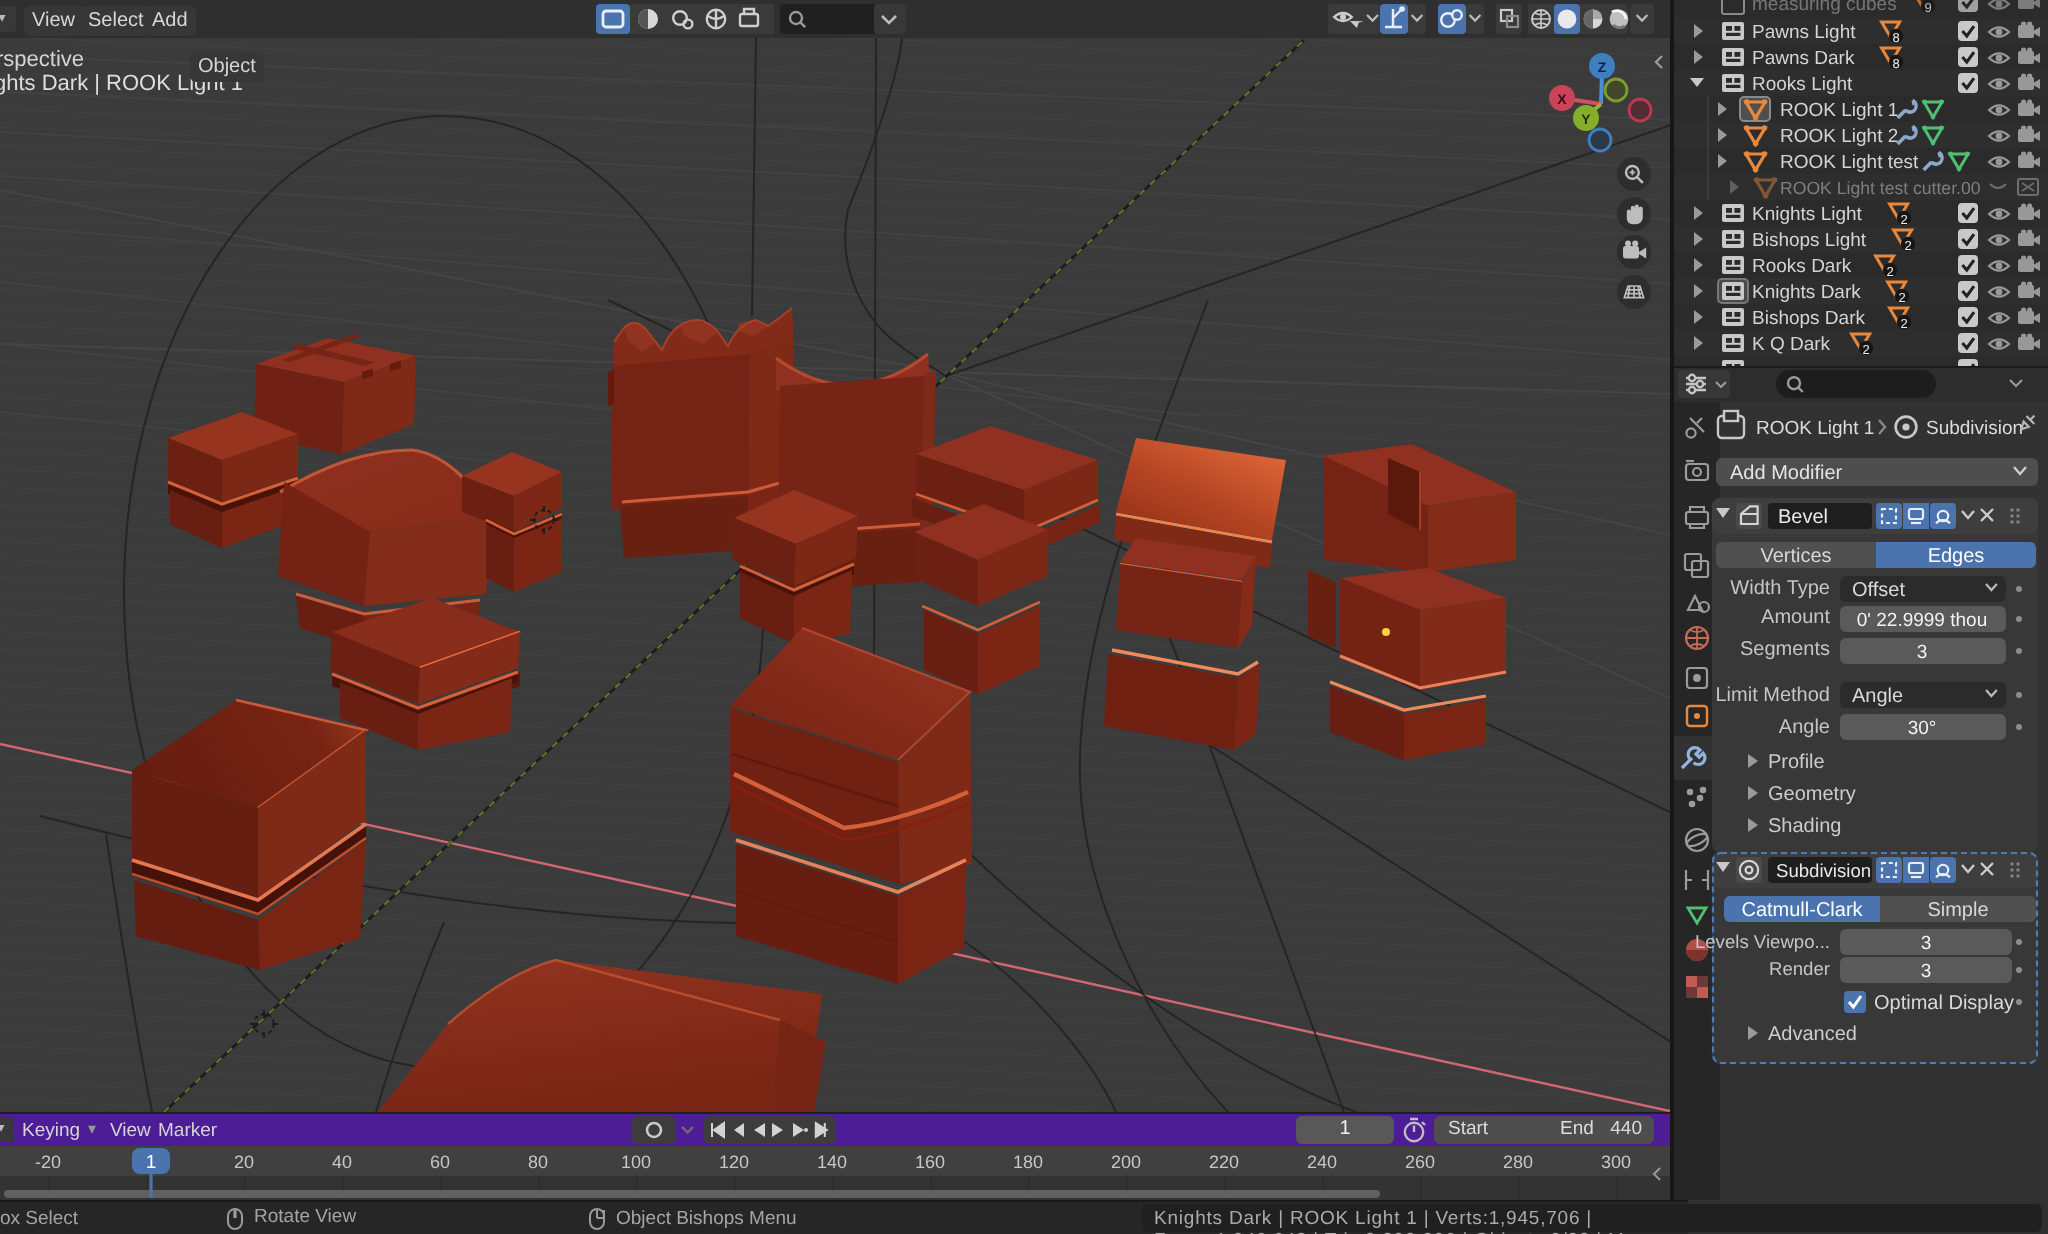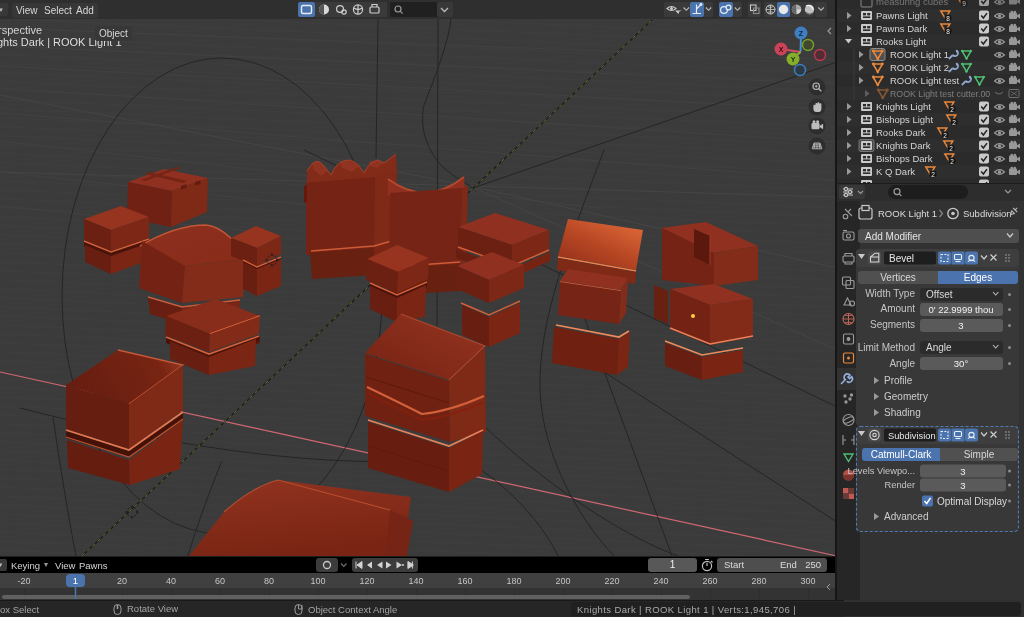--- a/index.html
+++ b/index.html
@@ -1,21 +1,21 @@
 <!DOCTYPE html>
 <html><head><meta charset="utf-8">
 <style>
 html,body{margin:0;padding:0;background:#303030;}
 body{width:1024px;height:617px;overflow:hidden;position:relative;
   font-family:"Liberation Sans",sans-serif;-webkit-font-smoothing:antialiased;}
 .abs{position:absolute;}
 #vhead{left:0;top:0;width:837px;height:19px;background:#2f2f2f;z-index:5;}
 .menu{display:inline-block;color:#d7d7d7;font-size:10px;line-height:15px;height:15px;margin-top:2px;padding:0 4px;
   background:#373737;border-radius:3px;}
-#tlhead{left:0;top:556px;width:837px;height:17px;background:#000000;z-index:5;border-top:1px solid #1f1f1f;box-sizing:border-box;}
+#tlhead{left:0;top:556px;width:837px;height:17px;background:#4c1d95;z-index:5;border-top:1px solid #1f1f1f;box-sizing:border-box;}
 #ruler{left:0;top:573px;width:837px;height:15px;background:#404040;z-index:5;}
 #track{left:0;top:588px;width:837px;height:12px;background:#333333;z-index:5;}
 #status{left:0;top:600px;width:844px;height:17px;background:#262626;z-index:6;border-top:1px solid #191919;box-sizing:border-box;}
 #rightpanel{left:835px;top:0;width:216px;height:600px;background:#2b2b2b;z-index:6;border-left:2px solid #161616;box-sizing:border-box;}
 .txt{color:#d0d0d0;font-size:11px;white-space:nowrap;}
 </style></head>
 <body>
 
 <svg id="scene" class="abs" style="left:0;top:0;z-index:1" width="837" height="556" viewBox="0 0 837 556">
 <defs>
@@ -377,21 +377,21 @@
 </div>
 
 <div class="abs txt" style="left:-2px;top:24px;z-index:4;color:#d4d4d4;">rspective</div>
 <div class="abs txt" style="left:-3px;top:36px;z-index:4;color:#dedede;">ghts Dark | ROOK Light 1</div>
 
 <div id="tlhead" class="abs">
   <div class="abs" style="left:-6px;top:2px;width:13px;height:12px;background:#383838;border-radius:2px;color:#bbb;font-size:7px;line-height:12px;text-align:center;">▾</div>
   <span class="abs" style="left:11px;top:3px;color:#d5d5d5;font-size:9.5px;">Keying</span>
   <span class="abs" style="left:44px;top:3px;color:#999;font-size:8px;">▾</span>
   <span class="abs" style="left:55px;top:3px;color:#d5d5d5;font-size:9.5px;">View</span>
-  <span class="abs" style="left:79px;top:3px;color:#d5d5d5;font-size:9.5px;">Pawns</span>
+  <span class="abs" style="left:79px;top:3px;color:#d5d5d5;font-size:9.5px;">Marker</span>
   <svg class="abs" style="left:316px;top:0" width="120" height="17">
     <rect x="0" y="1" width="22" height="14" rx="3" fill="#3c3c3c"></rect>
     <circle cx="11" cy="8" r="3.5" fill="none" stroke="#c9c9c9" stroke-width="1.3"></circle>
     <path d="M25 6.5 l2.8 2.8 L30.5 6.5" stroke="#6e6e6e" stroke-width="1.2" fill="none"></path>
     <rect x="36" y="1" width="66" height="14" rx="3" fill="#3c3c3c"></rect>
     <g fill="#d2d2d2">
       <path d="M40 4.5 v7 M41 8 l5-3.5 v7 Z" stroke="#d2d2d2" stroke-width="1"></path>
       <path d="M51 8 l5-3.5 v7 Z M56.5 8 l-4 0"></path>
       <circle cx="53" cy="8" r="1"></circle>
       <path d="M61 8 l5.5-3.5 v7 Z"></path>
@@ -400,21 +400,21 @@
       <circle cx="87" cy="8" r="1"></circle>
       <path d="M92 4.5 v7 M91 8 l5.5 -3.5 v7 Z" transform="rotate(180 94.2 8)" stroke="#d2d2d2" stroke-width="1"></path>
     </g>
   </svg>
   <div class="abs" style="left:648px;top:1px;width:49px;height:14px;background:#585858;border-radius:3px;color:#f0f0f0;font-size:10px;line-height:14px;text-align:center;">1</div>
   <svg class="abs" style="left:700px;top:1px" width="15" height="15">
       <circle cx="7" cy="8" r="4.6" fill="none" stroke="#bdbdbd" stroke-width="1.2"></circle>
       <path d="M7 8 V4.8 M5 1.5 h4 M11 3 l1.5 1.5" stroke="#bdbdbd" stroke-width="1.2" fill="none"></path>
     </svg>
   <div class="abs" style="left:717px;top:1px;width:76px;height:14px;background:#4e4e4e;border-radius:3px;color:#dcdcdc;font-size:9.5px;line-height:14px;"><span style="margin-left:7px;">Start</span><span style="float:right;margin-right:8px;">1</span></div>
-  <div class="abs" style="left:773px;top:1px;width:54px;height:14px;background:#4e4e4e;border-radius:3px;color:#dcdcdc;font-size:9.5px;line-height:14px;"><span style="margin-left:7px;">End</span><span style="float:right;margin-right:6px;">250</span></div>
+  <div class="abs" style="left:773px;top:1px;width:54px;height:14px;background:#4e4e4e;border-radius:3px;color:#dcdcdc;font-size:9.5px;line-height:14px;"><span style="margin-left:7px;">End</span><span style="float:right;margin-right:6px;">440</span></div>
 </div>
 <div id="ruler" class="abs"></div>
 <div id="track" class="abs"></div>
 <svg class="abs" style="left:0;top:573px;z-index:6" width="837" height="27">
   <g font-size="9" fill="#c6c6c6" text-anchor="middle" font-family="Liberation Sans">
     <text x="24" y="11">-20</text>
       <text x="122" y="11">20</text>
       <text x="171" y="11">40</text>
     <text x="220" y="11">60</text>
       <text x="269" y="11">80</text>
@@ -839,16 +839,16 @@
   <span class="abs" style="left:0px;top:3px;font-size:9.5px;color:#a5a5a5;">ox Select</span>
   <svg class="abs" style="left:113px;top:3px" width="10" height="11">
       <rect x="1" y="0.5" width="7" height="10" rx="3.5" fill="none" stroke="#9a9a9a" stroke-width="1"></rect>
       <rect x="3.7" y="1" width="1.6" height="4" fill="#9a9a9a"></rect>
     </svg>
   <span class="abs" style="left:127px;top:2px;font-size:9.5px;color:#a5a5a5;">Rotate View</span>
   <svg class="abs" style="left:294px;top:3px" width="10" height="11">
       <rect x="1" y="0.5" width="7" height="10" rx="3.5" fill="none" stroke="#9a9a9a" stroke-width="1"></rect>
       <path d="M4.5 1 v4 M4.5 5 h3.5 v-4" stroke="#9a9a9a" stroke-width="1" fill="none"></path>
     </svg>
-  <span class="abs" style="left:308px;top:3px;font-size:9.5px;color:#a5a5a5;">Object Context Angle</span>
+  <span class="abs" style="left:308px;top:3px;font-size:9.5px;color:#a5a5a5;">Object Bishops Menu</span>
   <div class="abs" style="left:571px;top:1px;width:450px;height:14px;background:#202020;border-radius:3px;"></div>
     <span class="abs" style="left:577px;top:3px;font-size:9.5px;letter-spacing:0.39px;color:#ababab;">Knights Dark | ROOK Light 1 | Verts:1,945,706 | Faces:1,946,648 | Tris:3,893,296 | Objects:0/38 | Memory: 427.4 MiB | 2.93.0</span>
 </div>
 
 </body></html>

